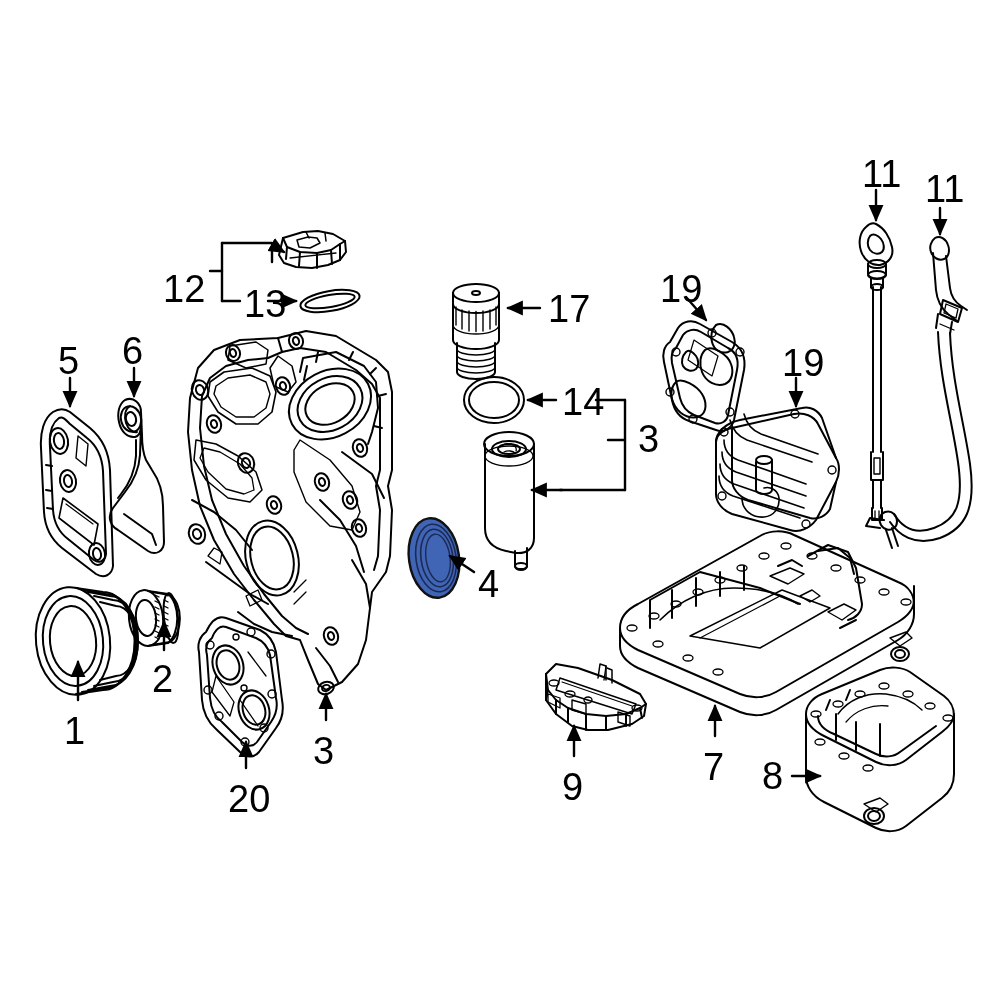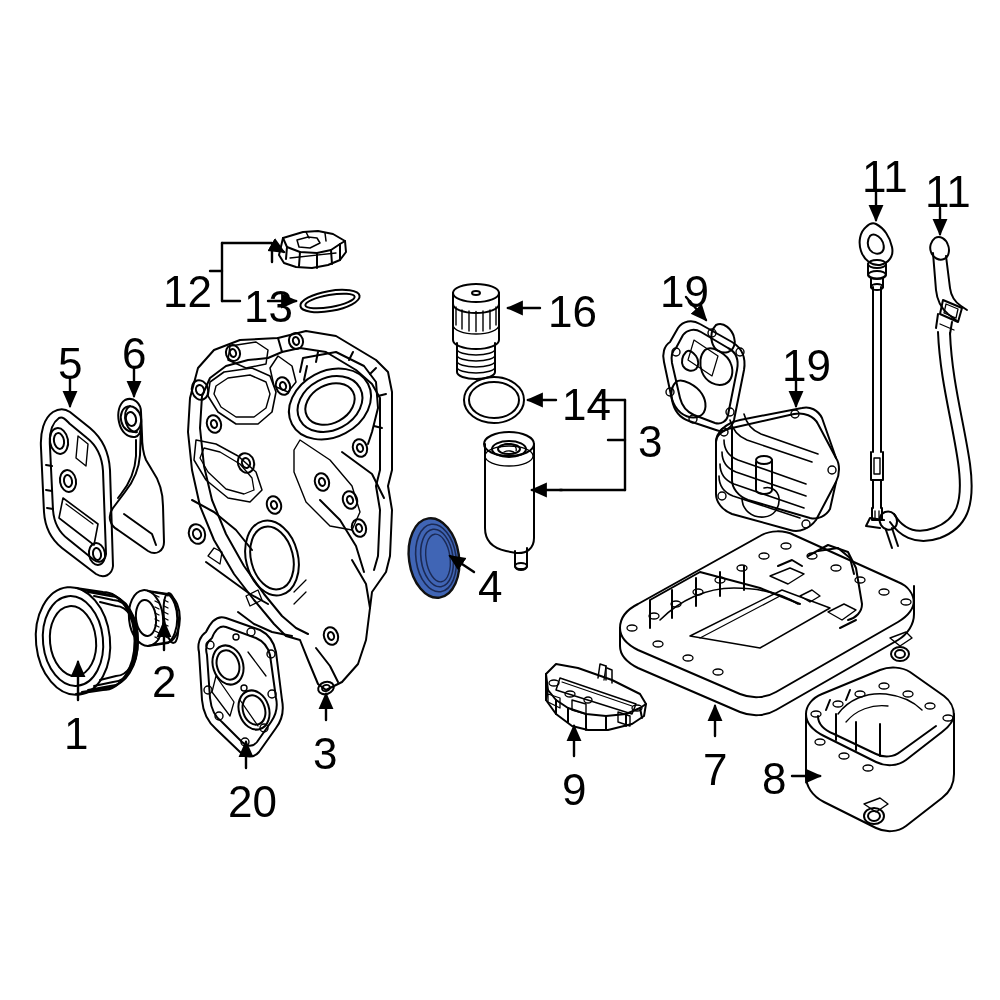--- a/index.html
+++ b/index.html
@@ -21,21 +21,21 @@
   #stage svg {
     position: absolute;
     left: 0;
     top: 0;
     width: 1000px;
     height: 1000px;
   }
   .callout-label {
     position: absolute;
     font-family: "Liberation Sans", sans-serif;
-    font-size: 44px;
+    font-size: 38px;
     font-weight: 400;
     color: #000000;
     line-height: 1;
     white-space: nowrap;
     user-select: none;
   }
 </style>
 </head>
 <body>
 
@@ -593,17 +593,17 @@
   <div class="callout-label" style="left:703px; top:748px;">7</div>
   <div class="callout-label" style="left:762px; top:757px;">8</div>
   <div class="callout-label" style="left:562px; top:768px;">9</div>
   <div class="callout-label" style="left:925px; top:170px;">11</div>
   <div class="callout-label" style="left:862px; top:155px;">11</div>
   <div class="callout-label" style="left:163px; top:270px;">12</div>
   <div class="callout-label" style="left:244px; top:285px;">13</div>
   <div class="callout-label" style="left:228px; top:780px;">20</div>
   <div class="callout-label" style="left:638px; top:420px;">3</div>
   <div class="callout-label" style="left:562px; top:383px;">14</div>
-  <div class="callout-label" style="left:548px; top:290px;">16</div>
+  <div class="callout-label" style="left:548px; top:290px;">17</div>
   <div class="callout-label" style="left:782px; top:344px;">19</div>
   <div class="callout-label" style="left:660px; top:270px;">19</div>
 
 </div>
 
 </body></html>

